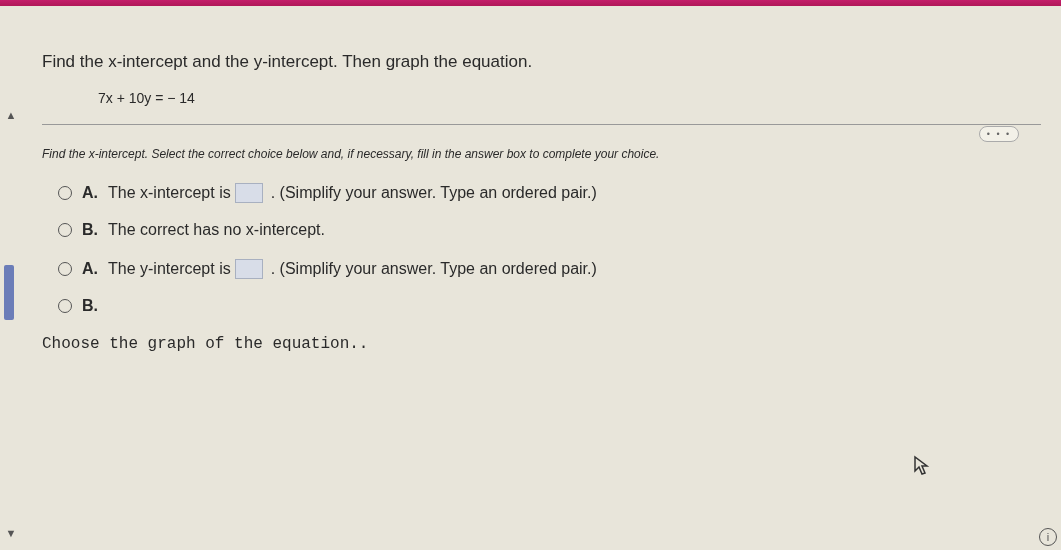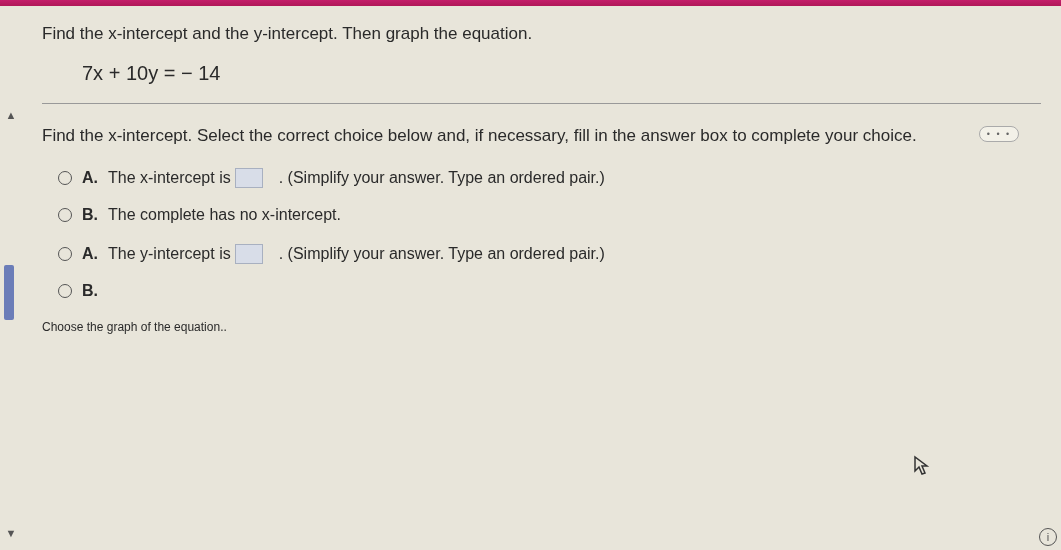--- a/index.html
+++ b/index.html
@@ -54,24 +54,25 @@
   }
   .main {
     flex: 1;
     padding: 18px 20px 10px 20px;
     color: #2a2a2a;
     position: relative;
   }
   .instruction {
     font-size: 17px;
     margin-bottom: 18px;
+    margin-top: 28px;
   }
   .equation {
-    font-size: 20px;
-    margin-left: 40px;
+    font-size: 14px;
+    margin-left: 56px;
     margin-bottom: 18px;
   }
   .divider {
     border: none;
     border-top: 1px solid #999;
     margin-bottom: 22px;
   }
   .ellipsis-btn {
     position: absolute;
     right: 42px;
@@ -83,22 +84,23 @@
     background: #f3f1e8;
     display: flex;
     align-items: center;
     justify-content: center;
     font-size: 9px;
     letter-spacing: 2px;
     color: #666;
     cursor: pointer;
   }
   .prompt-text {
-    font-size: 17px;
+    font-size: 12px;
     margin-bottom: 22px;
+    font-style: italic;
   }
   .options {
     margin-left: 16px;
     margin-bottom: 20px;
   }
   .option-row {
     display: flex;
     align-items: center;
     margin-bottom: 18px;
     font-size: 16px;
@@ -120,25 +122,26 @@
   .answer-box {
     display: inline-block;
     width: 28px;
     height: 20px;
     background: #d8dde8;
     border: 1px solid #a8b0c0;
     margin: 0 4px;
     vertical-align: middle;
   }
   .hint {
-    margin-left: 12px;
+    margin-left: 4px;
   }
   .graph-prompt {
-    font-size: 12px;
+    font-size: 16px;
     margin-top: 6px;
+    font-family: Liberation Mono, monospace;
   }
   .cursor-icon {
     position: absolute;
     right: 130px;
     bottom: 68px;
     font-size: 20px;
     color: #333;
   }
   .info-circle {
     position: absolute;
@@ -183,21 +186,21 @@
       <div class="option-row">
         <span class="radio"></span>
         <span class="opt-label">A.</span>
         <span>The x-intercept is</span>
         <span class="answer-box"></span>
         <span class="hint">. (Simplify your answer. Type an ordered pair.)</span>
       </div>
       <div class="option-row">
         <span class="radio"></span>
         <span class="opt-label">B.</span>
-        <span>The complete has no x-intercept.</span>
+        <span>The correct has no x-intercept.</span>
       </div>
     </div>
 
 
     <div class="options">
       <div class="option-row">
         <span class="radio"></span>
         <span class="opt-label">A.</span>
         <span>The y-intercept is</span>
         <span class="answer-box"></span>

